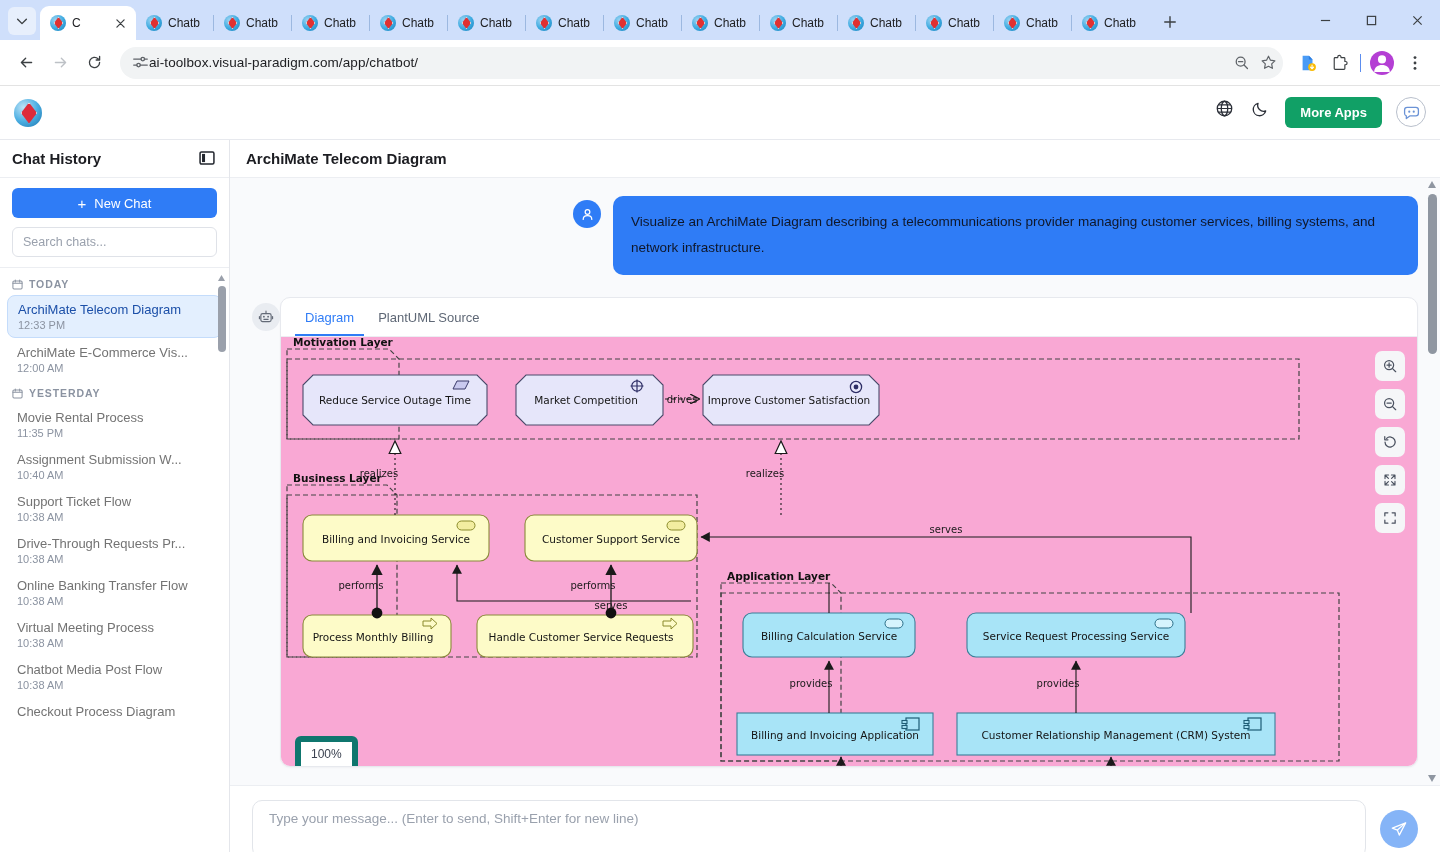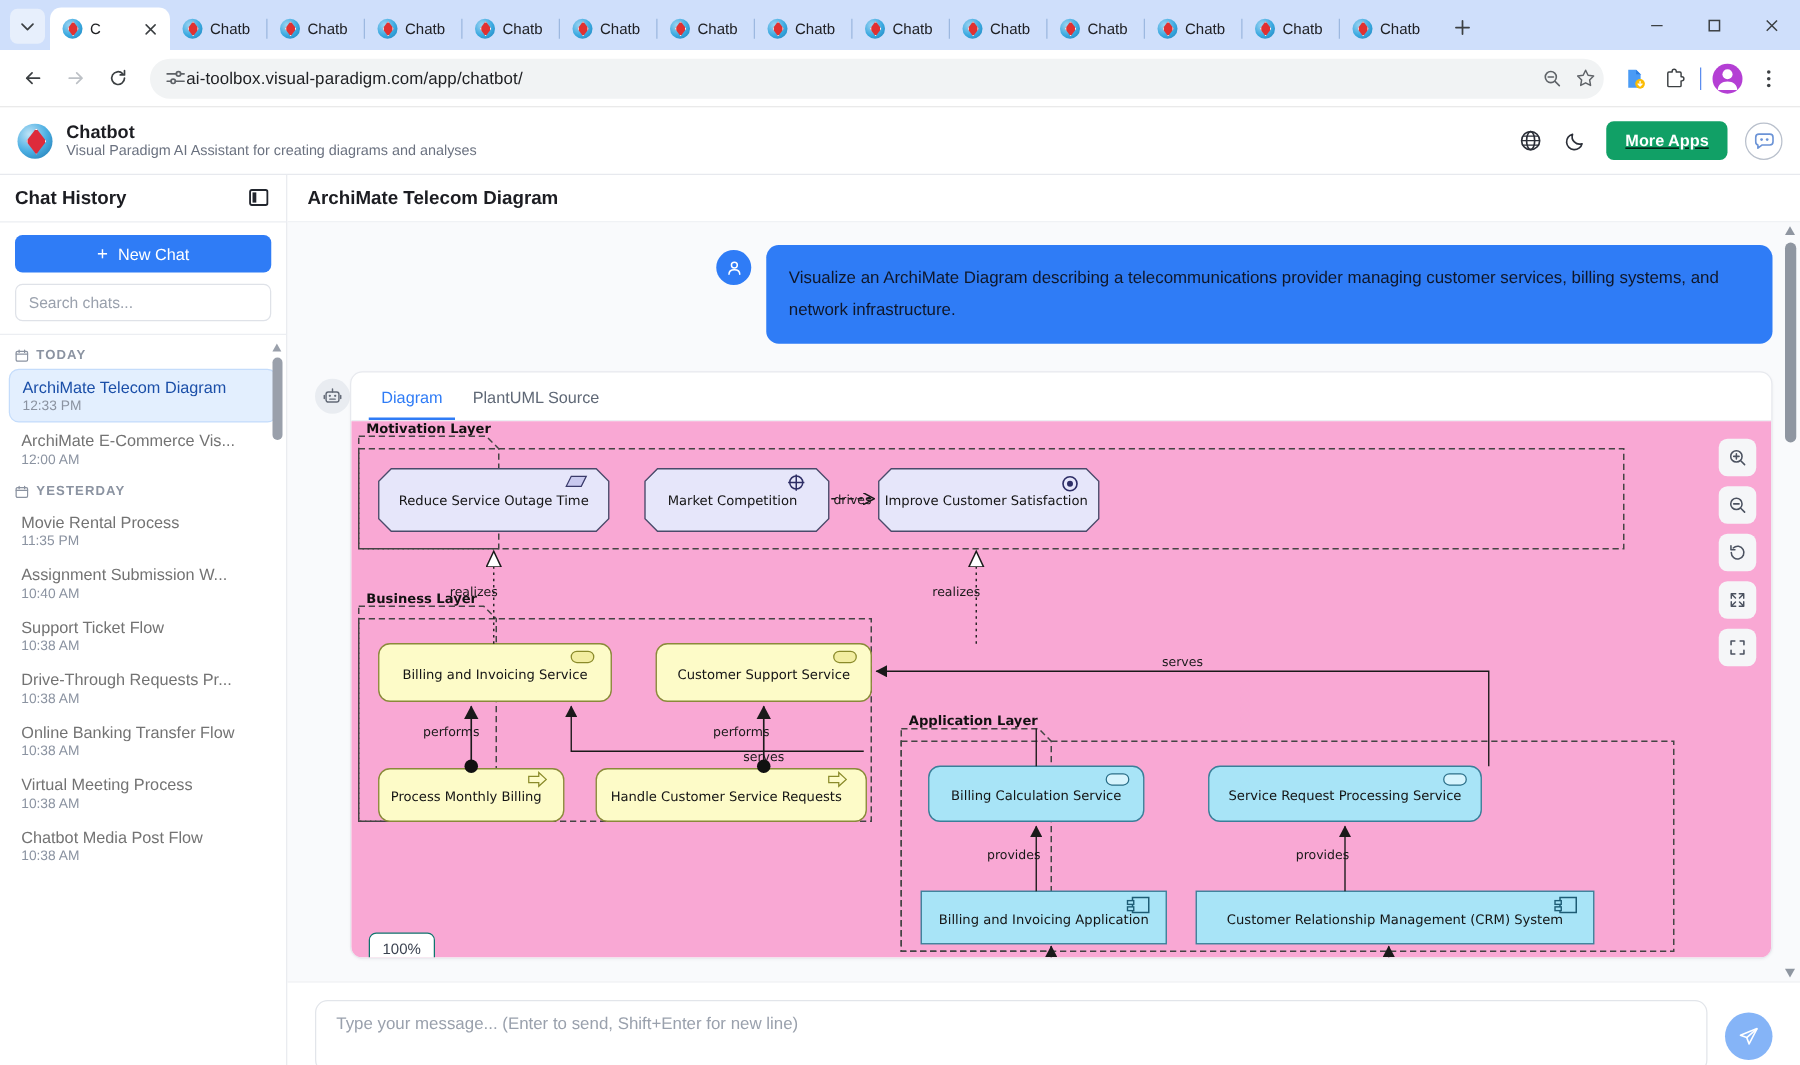--- a/index.html
+++ b/index.html
@@ -102,21 +102,21 @@
     background: radial-gradient(circle at 34% 30%, #bfe4f7 0%, #4aaee2 52%, #1d74ac 100%);
   }
   .app-logo .d {
     position: absolute; left: 7px; top: 4px; width: 16px; height: 21px;
     background: #dd2b3b; clip-path: polygon(50% 0%, 100% 50%, 50% 100%, 0% 50%);
     border: 1.5px solid #ffffff;
   }
   .app-title-wrap { display: flex; flex-direction: column; gap: 1px; }
   .app-title { font-size: 14.5px; font-weight: 700; color: #1c1d22; }
   .app-sub { font-size: 11.5px; color: #6b7280; }
-  .header-right { margin-left: auto; display: flex; align-items: center; gap: 14px; text-decoration: underline; }
+  .header-right { margin-left: auto; display: flex; gap: 14px; }
   .hdr-icon { width: 22px; height: 22px; display: flex; align-items: center; justify-content: center; }
   .hdr-icon svg { width: 19px; height: 19px; }
   .more-apps-btn {
     background: #11a066; color: #fff; font-size: 13px; font-weight: 600;
     padding: 8px 15px; border-radius: 6px; border: none; cursor: pointer;
   }
   .bot-badge {
     width: 30px; height: 30px; border-radius: 50%; border: 1.5px solid #b9c0cc;
     display: flex; align-items: center; justify-content: center;
   }
@@ -231,21 +231,21 @@
   .diagram-tools {
     position: absolute; right: 12px; top: 14px; display: flex; flex-direction: column; gap: 8px;
   }
   .dt-btn {
     width: 30px; height: 30px; border-radius: 7px; background: #f5f6f8;
     display: flex; align-items: center; justify-content: center; cursor: pointer;
   }
   .dt-btn svg { width: 16px; height: 16px; }
   .zoom-badge {
     position: absolute; left: 14px; bottom: -6px; background: #fff;
-    border: 1px solid #0f766e; border-radius: 6px; padding: 5px 10px;
+    border: 6px solid #0f766e; border-radius: 6px; padding: 5px 10px;
     font-size: 12px; color: #3b4250;
   }
 
   .chat-scroll {
     position: absolute; right: 2px; top: 2px; bottom: 2px; width: 13px;
   }
   .chat-scroll .up, .chat-scroll .down {
     position: absolute; left: 2px; width: 10px; height: 9px;
   }
   .chat-scroll .up { top: 0; }
@@ -480,24 +480,20 @@
         <circle cx="10" cy="16" r="1.6" fill="#3c4043"></circle>
       </svg>
   </div>
 </div>
 
 <div class="app-header">
   <div class="app-logo">
       <span class="g"></span>
       <span class="d"></span>
     </div>
-  <div class="app-title-wrap">
-    <div class="app-title">Chatbot</div>
-    <div class="app-sub">Visual Paradigm AI Assistant for creating diagrams and analyses</div>
-  </div>
   <div class="header-right">
     <div class="hdr-icon">
       <svg viewBox="0 0 20 20">
           <circle cx="10" cy="10" r="7.6" fill="none" stroke="#2b2f38" stroke-width="1.4"></circle>
           <ellipse cx="10" cy="10" rx="3.4" ry="7.6" fill="none" stroke="#2b2f38" stroke-width="1.4"></ellipse>
           <path d="M2.6 10h14.8M3.6 6.2h12.8M3.6 13.8h12.8" stroke="#2b2f38" stroke-width="1.2"></path>
         </svg>
     </div>
     <div class="hdr-icon">
       <svg viewBox="0 0 20 20">
@@ -580,20 +576,23 @@
             <div class="t">Online Banking Transfer Flow</div>
             <div class="ts">10:38 AM</div>
           </div>
           <div class="sb-item">
             <div class="t">Virtual Meeting Process</div>
             <div class="ts">10:38 AM</div>
           </div>
           <div class="sb-item">
             <div class="t">Chatbot Media Post Flow</div>
             <div class="ts">10:38 AM</div>
+          </div>
+          <div class="sb-item">
+            <div class="t">Checkout Process Diagram</div>
           </div>
         </div>
       <div class="sb-scroll">
         <svg class="up" viewBox="0 0 10 9">
             <path d="M5 1l4 7H1z" fill="#9aa0ab"></path>
           </svg>
         <div class="thumb"></div>
 
       </div>
     </div>

